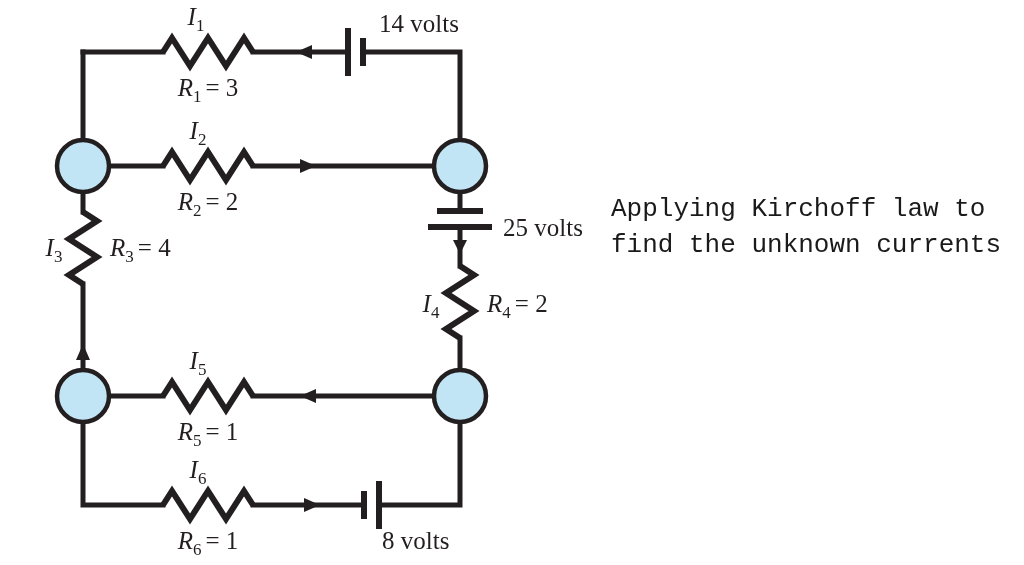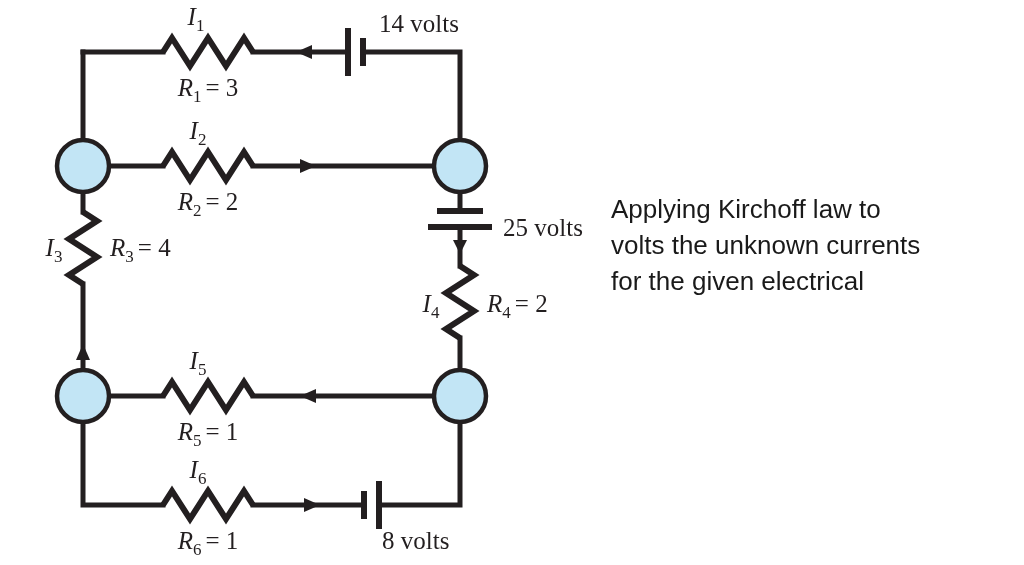--- a/index.html
+++ b/index.html
@@ -71,21 +71,21 @@
   .lbl-plain {
     font-style: normal;
   }
   #caption-block {
     position: absolute;
     left: 611px;
     top: 191px;
     width: 370px;
   }
   #caption-block .caption-line {
-    font-family: Liberation Sans, sans-serif;
+    font-family: Liberation Mono, monospace;
     font-size: 26px;
     line-height: 36px;
     color: #1a1a1a;
     white-space: nowrap;
   }
 </style>
 </head>
 <body>
 
 <div id="circuit-figure">
@@ -192,15 +192,14 @@
 
     <circle class="node-circle" cx="83" cy="166" r="26"></circle>
     <circle class="node-circle" cx="460" cy="166" r="26"></circle>
     <circle class="node-circle" cx="83" cy="396" r="26"></circle>
     <circle class="node-circle" cx="460" cy="396" r="26"></circle>
   </svg>
 </div>
 
 <div id="caption-block">
   <div class="caption-line">Applying Kirchoff law to</div>
-  <div class="caption-line">volts the unknown currents</div>
-  <div class="caption-line">for the given electrical</div>
+  <div class="caption-line">find the unknown currents</div>
 </div>
 
 </body></html>

